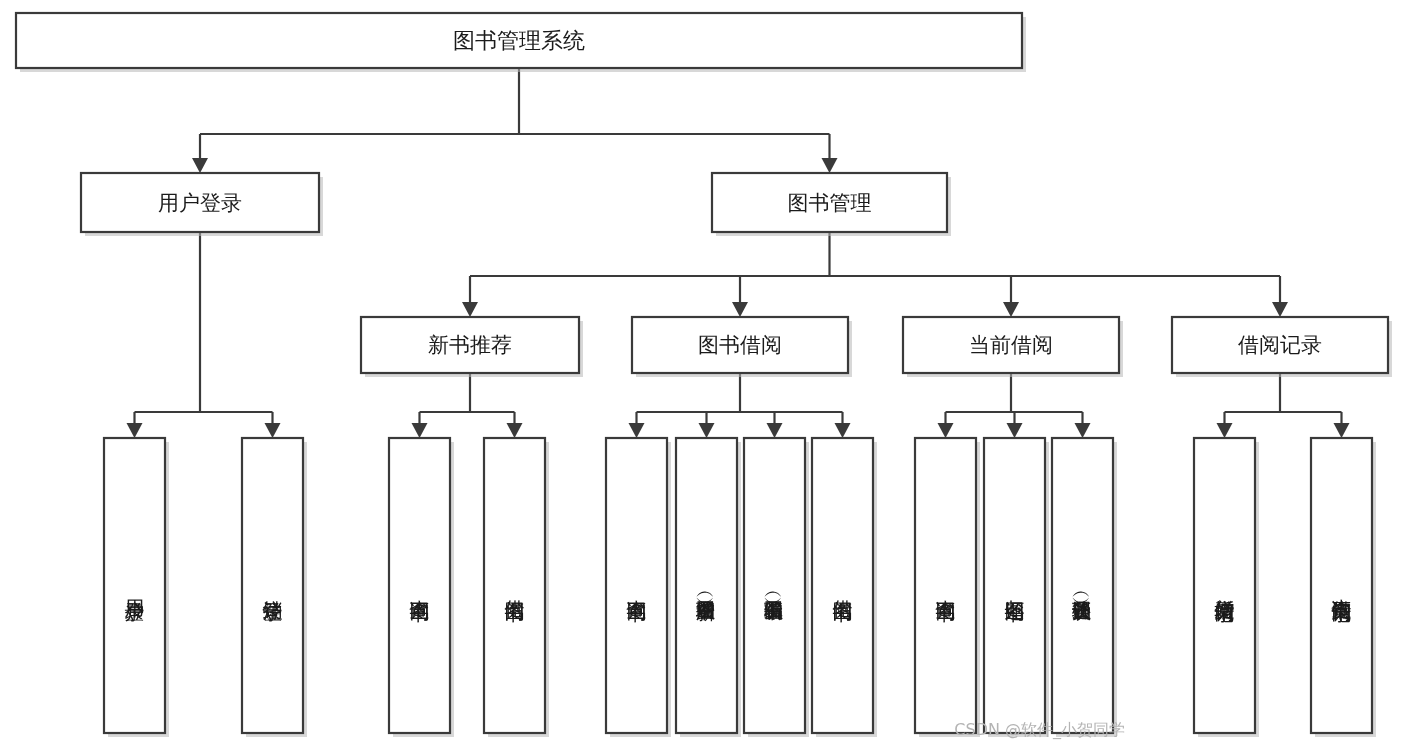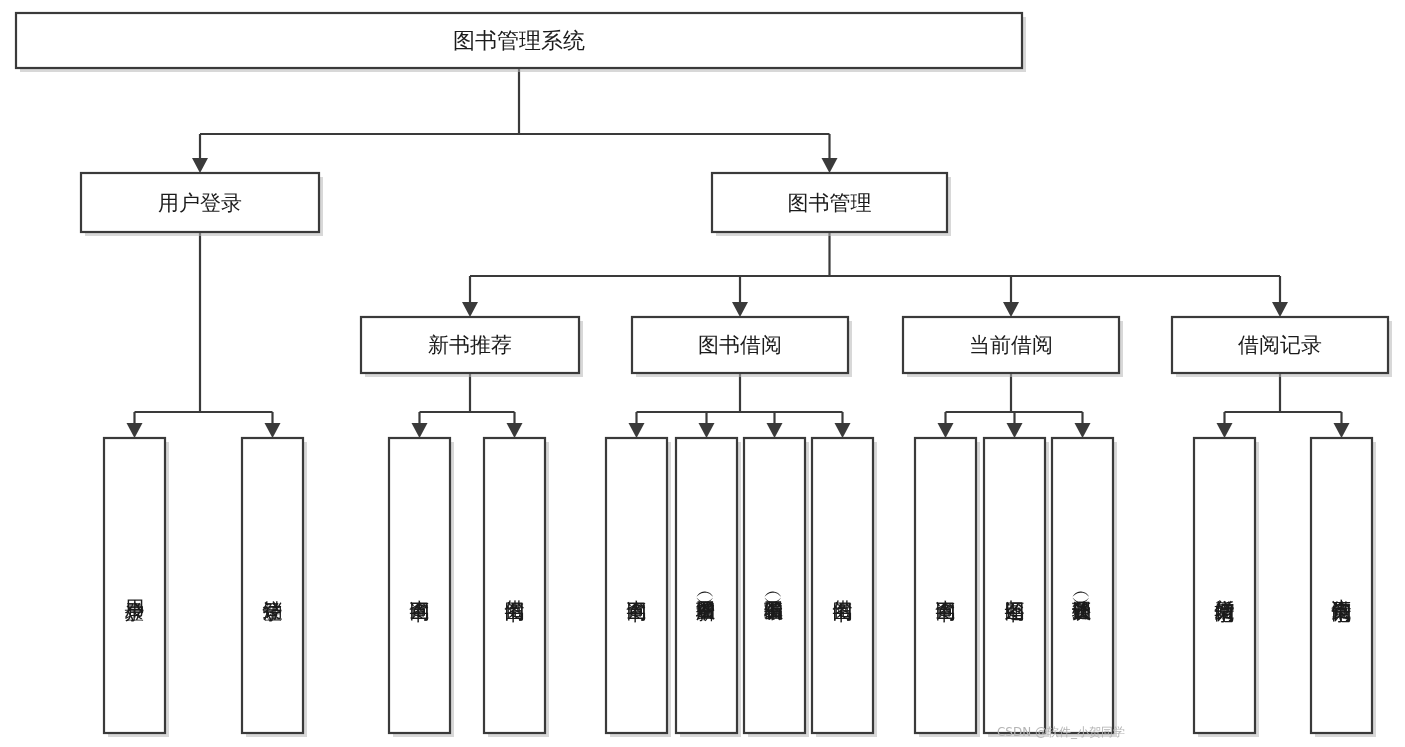--- a/index.html
+++ b/index.html
@@ -69,21 +69,21 @@
     color: #1b1b1b;
     letter-spacing: 1px;
     white-space: nowrap;
     pointer-events: none;
   }
   .watermark {
     position: absolute;
     right: 8px;
     bottom: 6px;
     font-family: "DejaVu Sans", "Liberation Sans", sans-serif;
-    font-size: 12px;
+    font-size: 16px;
     color: #b4b4b4;
     white-space: nowrap;
   }
 </style>
 </head>
 <body>
 
 <div id="diagram-root">
   <svg class="diagram-canvas" id="svg-canvas" viewBox="0 0 1405 747" xmlns="http://www.w3.org/2000/svg">
     <g id="connector-layer">

